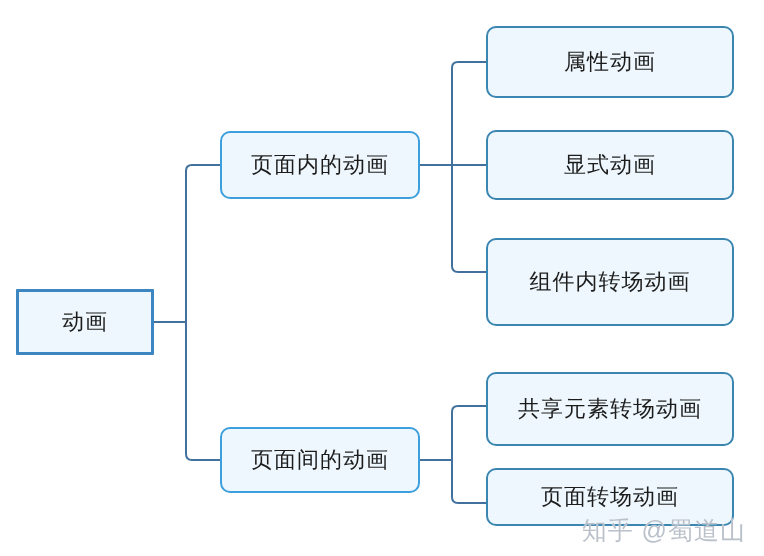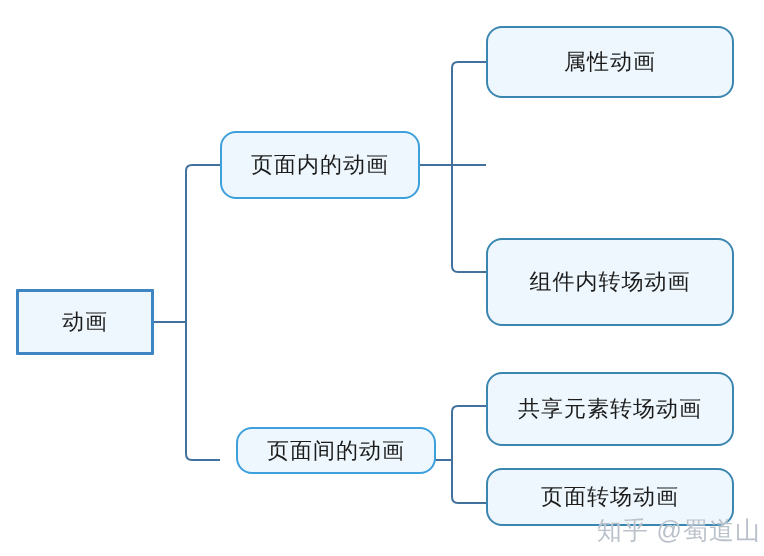--- a/index.html
+++ b/index.html
@@ -24,40 +24,40 @@
   .connectors path {
     fill: none;
     stroke: var(--connector, #41719c);
     stroke-width: 2;
   }
   .node {
     position: absolute;
     box-sizing: border-box;
     background: var(--box-fill, #eef7fd);
     border: 2px solid var(--leaf-border, #3a86b0);
-    border-radius: 16px;
+    border-radius: 10px;
     display: flex;
     align-items: center;
     justify-content: center;
     font-size: 22px;
     color: #1c1c1c;
     letter-spacing: 1px;
     cursor: pointer;
   }
   .node.root {
     border: 3px solid var(--root-border, #3e86c2);
     border-radius: 1px;
   }
   .node.branch {
     border: 2px solid var(--branch-border, #3da0dc);
     text-align: right;
   }
   .watermark {
     position: absolute;
-    right: 3px;
+    right: 18px;
     bottom: 9px;
     font-size: 25px;
     letter-spacing: 1px;
     color: rgba(178, 186, 196, 0.9);
     text-shadow: 0 0 1px rgba(255,255,255,0.9);
     pointer-events: none;
     white-space: nowrap;
   }
 </style>
 </head>
@@ -83,26 +83,29 @@
     <path d="M452 460 V497 Q452 503 458 503 H486" stroke="#41719c"></path>
   </svg>
 
   <div class="node root" style="left:16px; top:289px; width:138px; height:66px">
     <span>动画</span>
   </div>
 
   <div class="node branch" style="left:220px; top:131px; width:200px; height:68px">
     <span>页面内的动画</span>
   </div>
-  <div class="node branch" style="left:236px; top:427px; width:200px; height:47px">
+  <div class="node branch" style="left:220px; top:427px; width:200px; height:66px">
     <span>页面间的动画</span>
   </div>
 
   <div class="node leaf" style="left:486px; top:26px; width:248px; height:72px">
     <span>属性动画</span>
+  </div>
+  <div class="node leaf" style="left:486px; top:130px; width:248px; height:70px">
+    <span>显式动画</span>
   </div>
   <div class="node leaf" style="left:486px; top:238px; width:248px; height:88px">
     <span>组件内转场动画</span>
   </div>
 
   <div class="node leaf" style="left:486px; top:372px; width:248px; height:74px">
     <span>共享元素转场动画</span>
   </div>
   <div class="node leaf" style="left:486px; top:468px; width:248px; height:58px">
     <span>页面转场动画</span>

